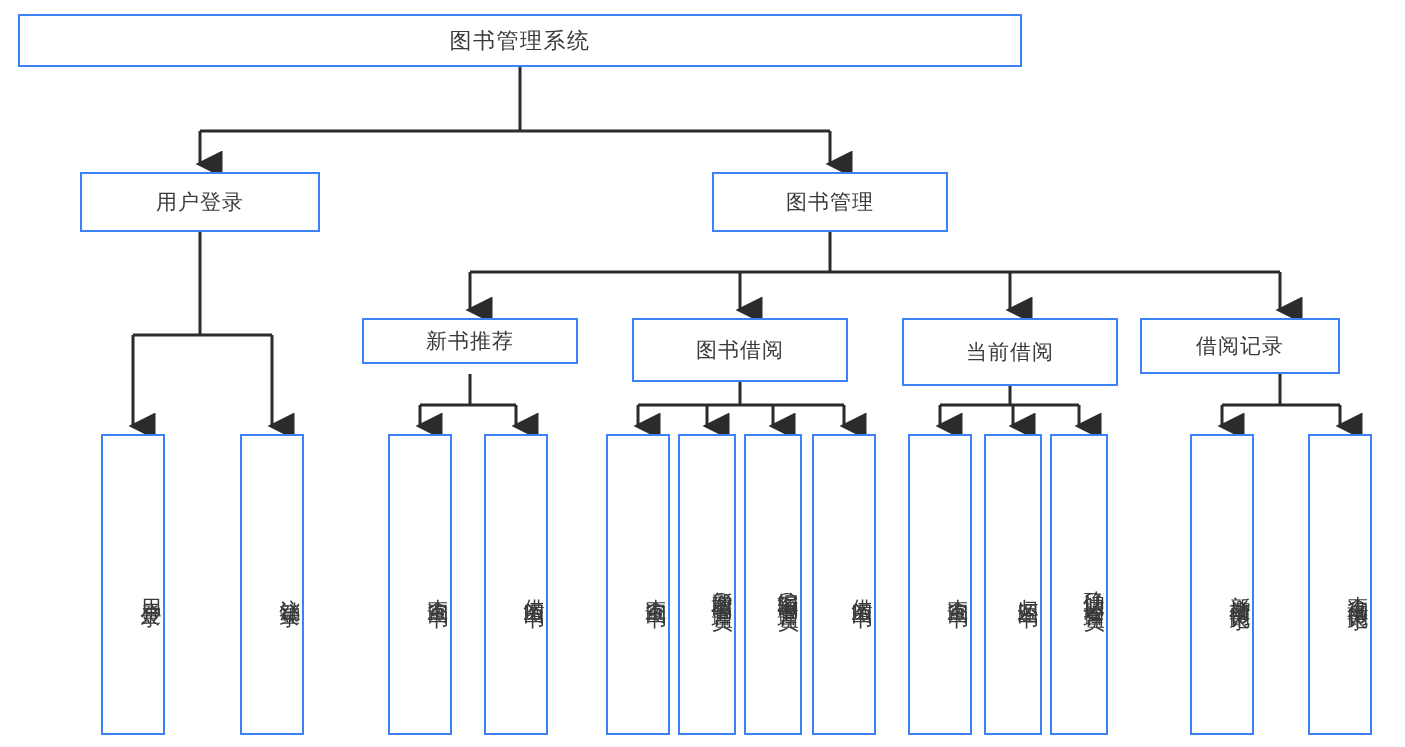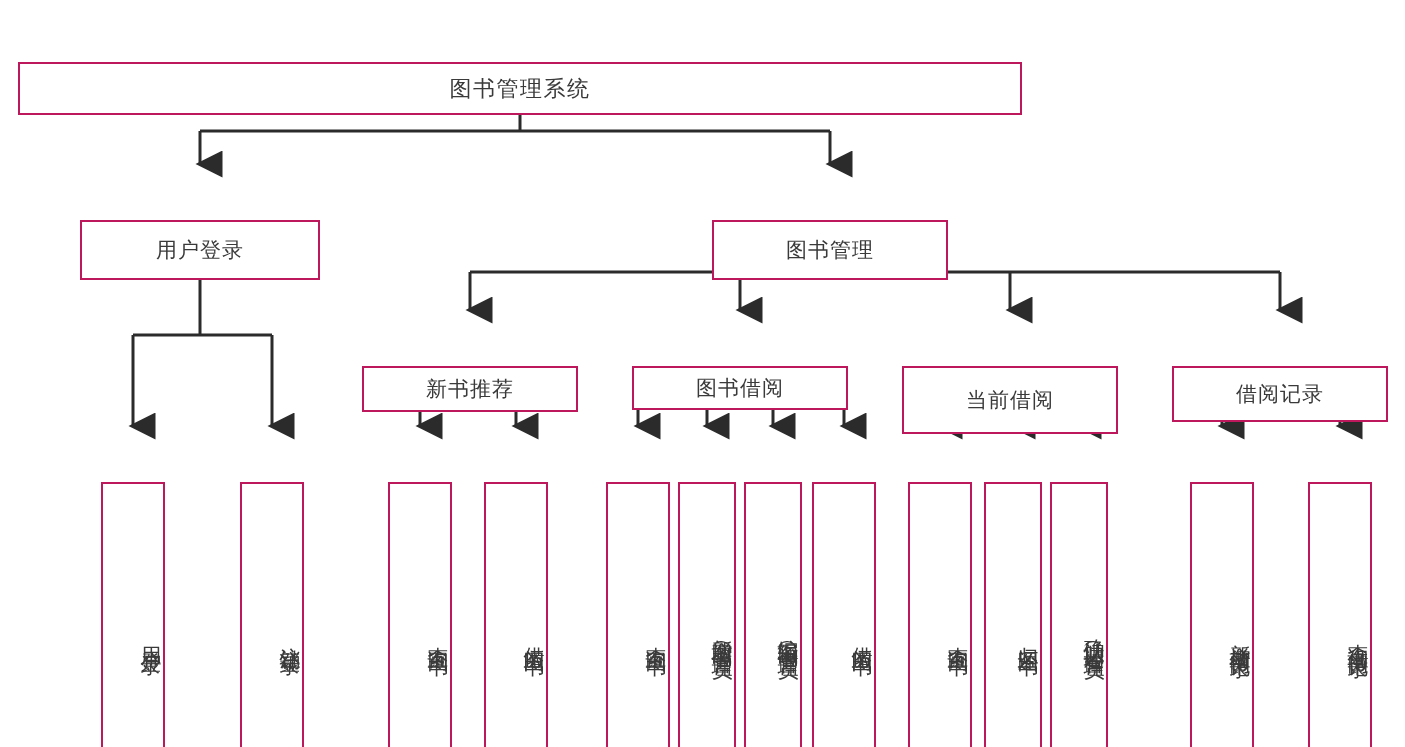--- a/index.html
+++ b/index.html
@@ -21,28 +21,27 @@
     position: absolute;
     left: 0;
     top: 0;
     width: 1405px;
     height: 747px;
     pointer-events: none;
   }
   .node {
     position: absolute;
     box-sizing: border-box;
-    border: 2px solid #be185d;
+    border: 2px solid #3b82f6;
     background: #ffffff;
     display: flex;
     align-items: center;
     justify-content: center;
     color: #3a3a3a;
     text-align: center;
-    margin-top: 48px;
   }
   .node-h {
     font-size: 21px;
     line-height: 1.2;
     letter-spacing: 1px;
   }
   .node-root {
     font-size: 22px;
     letter-spacing: 1.5px;
   }
@@ -134,27 +133,27 @@
   <div class="node node-h" style="left:80px; top:172px; width:240px; height:60px;">
     <span>用户登录</span>
   </div>
   <div class="node node-h" style="left:712px; top:172px; width:236px; height:60px;">
     <span>图书管理</span>
   </div>
 
   <div class="node node-h" style="left:362px; top:318px; width:216px; height:46px;">
     <span>新书推荐</span>
   </div>
-  <div class="node node-h" style="left:632px; top:318px; width:216px; height:44px;">
+  <div class="node node-h" style="left:632px; top:318px; width:216px; height:64px;">
     <span>图书借阅</span>
   </div>
   <div class="node node-h" style="left:902px; top:318px; width:216px; height:68px;">
     <span>当前借阅</span>
   </div>
-  <div class="node node-h" style="left:1172px; top:318px; width:216px; height:56px;">
+  <div class="node node-h" style="left:1140px; top:318px; width:200px; height:56px;">
     <span>借阅记录</span>
   </div>
 
   <div class="node node-leaf" style="left:101px; top:434px; width:64px; height:301px;">
     <span class="leaf-text">用户登录</span>
   </div>
   <div class="node node-leaf" style="left:240px; top:434px; width:64px; height:301px;">
     <span class="leaf-text">注销登录</span>
   </div>
 

